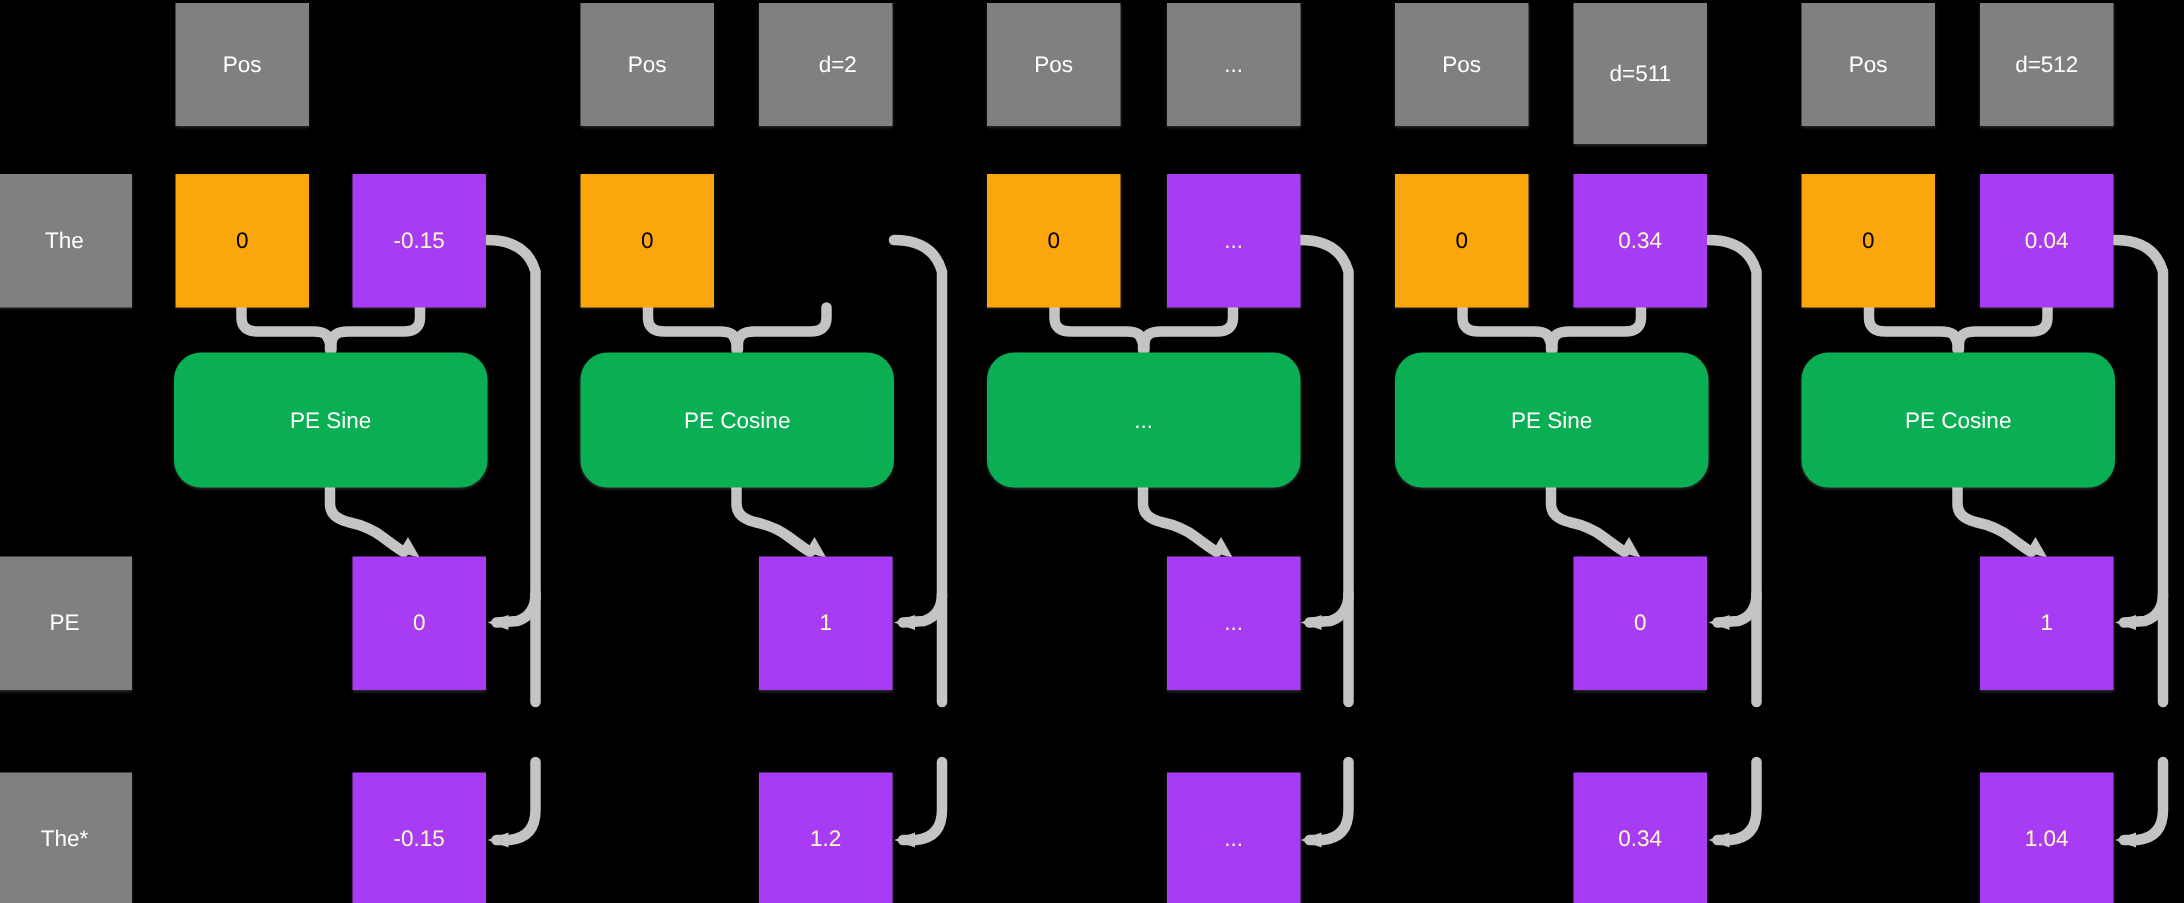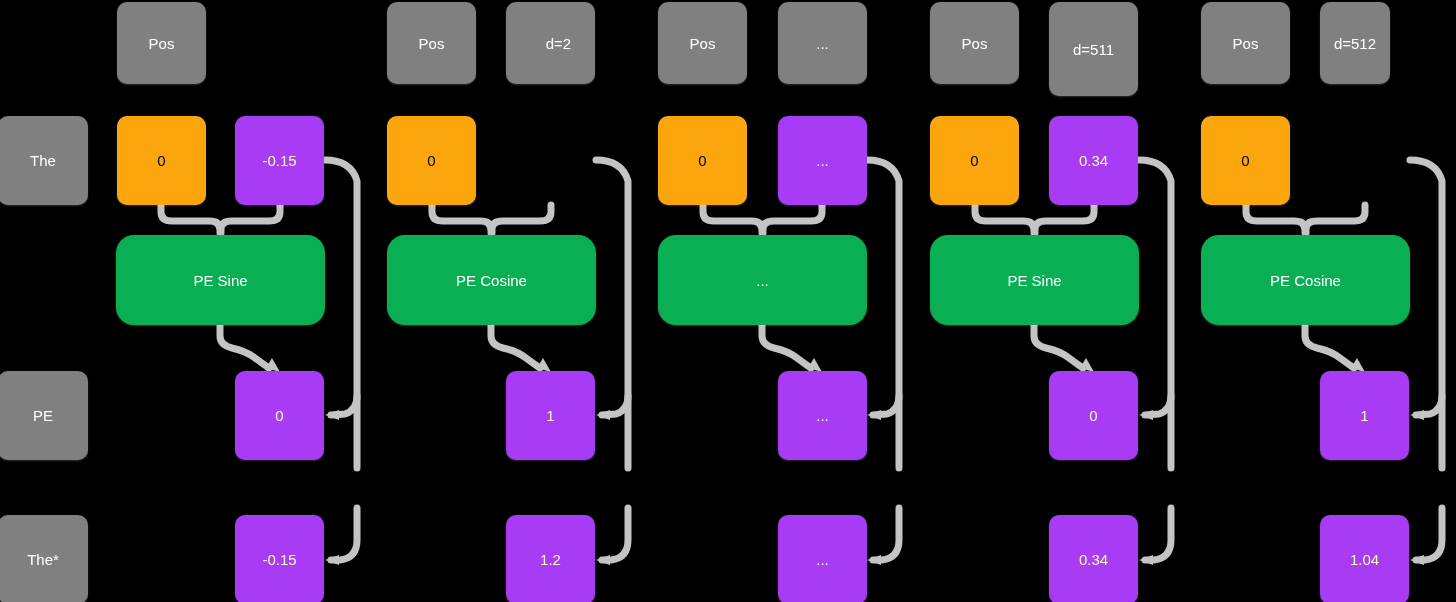--- a/index.html
+++ b/index.html
@@ -7,21 +7,21 @@
   body{
     width:1456px;height:602px;overflow:hidden;position:relative;
     font-family:"Liberation Sans","DejaVu Sans",sans-serif;
     -webkit-font-smoothing:antialiased;
   }
   #stage{position:absolute;left:0;top:0;width:1456px;height:602px;}
 
   .box{
     position:absolute;box-sizing:border-box;
     display:flex;align-items:center;justify-content:center;
-    border-radius:10px;
+    border-radius:0;
     font-size:15px;line-height:1;
     text-align:center;
     z-index:3;
     box-shadow:0 1px 2px rgba(255,255,255,0.18);
   }
   .gray{background:#808080;color:#ffffff;}
   .orange{background:#fba60c;color:#000000;}
   .purple{background:#a83cf5;color:#fef9c3;}
   .green{background:#0aaf53;color:#ffffff;border-radius:18px;}
 
@@ -189,25 +189,28 @@
   <div class="box purple" style="left:1049px;top:371px;width:89px;height:89px;">
     <span>0</span>
   </div>
   <div class="box purple" style="left:1049px;top:515px;width:89px;height:89px;">
     <span>0.34</span>
   </div>
 
   <div class="box gray" style="left:1201px;top:2px;width:89px;height:82px;">
     <span>Pos</span>
   </div>
-  <div class="box gray" style="left:1320px;top:2px;width:70px;height:82px;">
+  <div class="box gray" style="left:1320px;top:2px;width:89px;height:82px;">
     <span>d=512</span>
   </div>
   <div class="box orange" style="left:1201px;top:116px;width:89px;height:89px;">
     <span>0</span>
+  </div>
+  <div class="box purple" style="left:1320px;top:116px;width:89px;height:89px;">
+    <span>0.04</span>
   </div>
   <div class="box green" style="left:1201px;top:235px;width:209px;height:90px;">
     <span>PE Cosine</span>
   </div>
   <div class="box purple" style="left:1320px;top:371px;width:89px;height:89px;">
     <span>1</span>
   </div>
   <div class="box purple" style="left:1320px;top:515px;width:89px;height:89px;">
     <span>1.04</span>
   </div>

